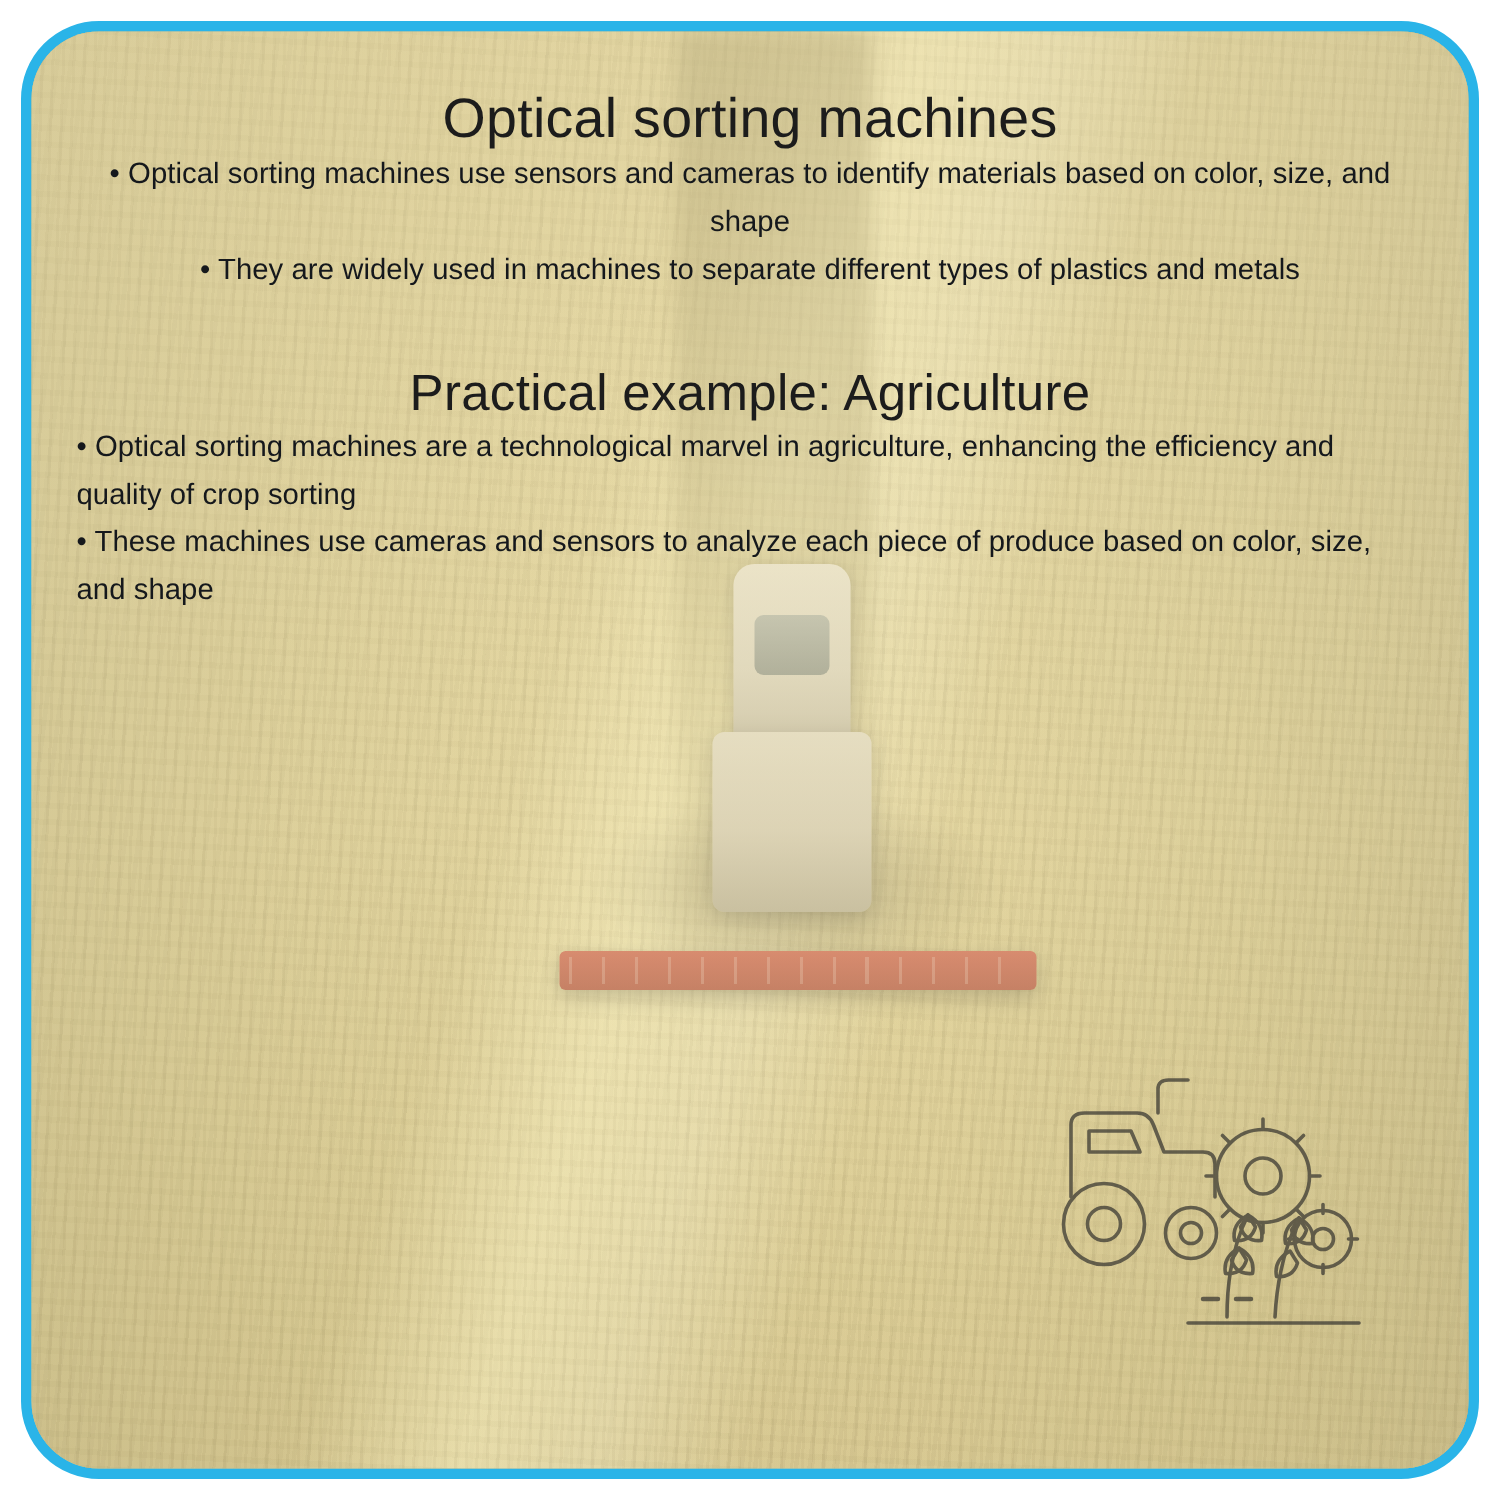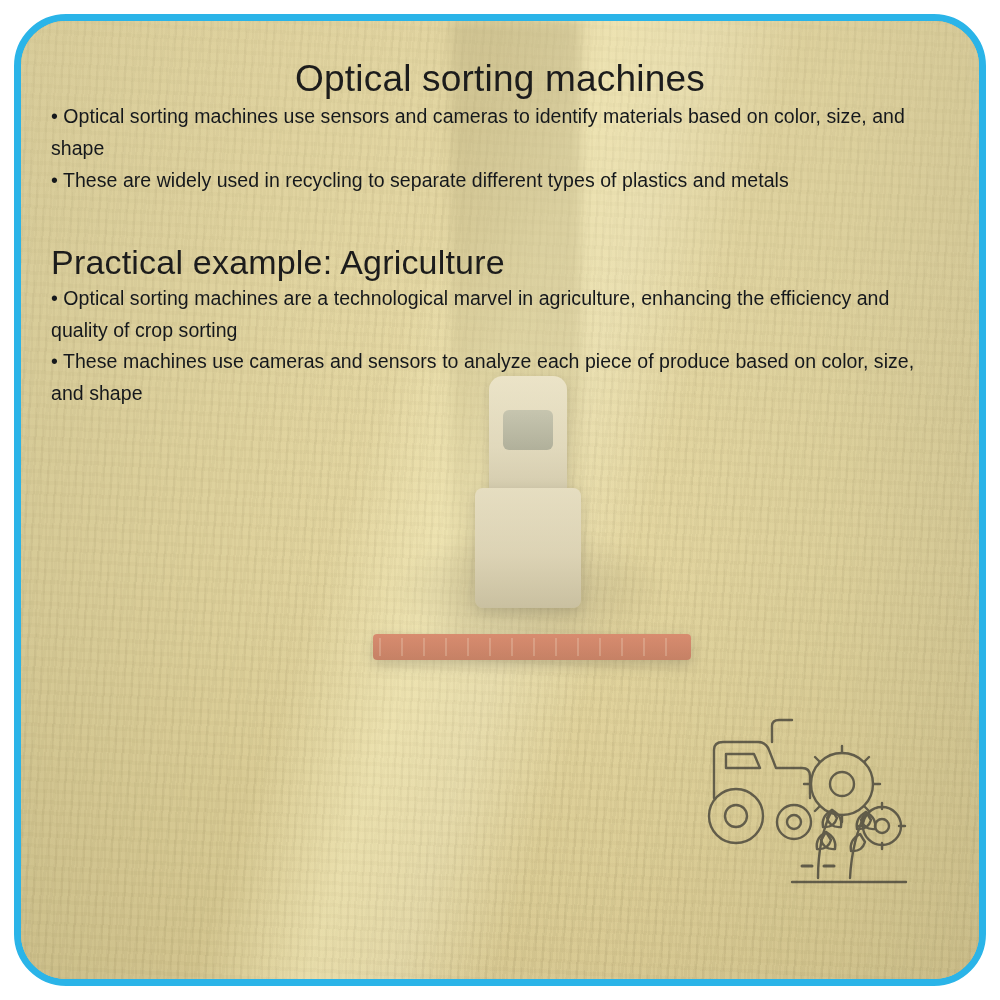--- a/index.html
+++ b/index.html
@@ -152,20 +152,21 @@
     text-align: center;
     font-size: 37px;
     font-weight: 400;
     color: #1c1c1c;
     letter-spacing: .2px;
     line-height: 1.2;
   }
 
   h2.subtitle {
     margin: 0;
+    text-align: center;
     font-size: 34px;
     font-weight: 400;
     color: #1c1c1c;
     letter-spacing: .2px;
     line-height: 1.2;
   }
 
   ul.bullets {
     list-style: none;
     margin: 0;
@@ -174,21 +175,21 @@
 
   ul.bullets li {
     font-size: 19.5px;
     line-height: 1.62;
     color: #15181c;
     letter-spacing: .05px;
     margin: 0;
     text-indent: 0;
   }
 
-  .block-1 { margin-top: 30px; padding: 0 8px 0 6px; }
+  .block-1 { margin-top: 30px; padding: 0 8px 0 6px; text-align: center; }
   .block-2 { margin-top: 34px; padding: 0 8px 0 4px; }
   .subtitle-wrap { margin-top: 46px; }
 
   
   .logo {
     position: absolute;
     right: 58px;
     bottom: 88px;
     width: 215px;
     height: 185px;
@@ -226,21 +227,21 @@
     </div>
 
     <div class="wash"></div>
 
     <div class="content">
 
       <h1 class="title">Optical sorting machines</h1>
 
       <ul class="bullets block-1">
         <li>• Optical sorting machines use sensors and cameras to identify materials based on color, size, and shape</li>
-        <li>• These are widely used in recycling to separate different types of plastics and metals</li>
+        <li>• They are widely used in machines to separate different types of plastics and metals</li>
       </ul>
 
       <div class="subtitle-wrap">
         <h2 class="subtitle">Practical example: Agriculture</h2>
       </div>
 
       <ul class="bullets block-2">
         <li>• Optical sorting machines are a technological marvel in agriculture, enhancing the efficiency and quality of crop sorting</li>
         <li>• These machines use cameras and sensors to analyze each piece of produce based on color, size, and shape</li>
       </ul>

